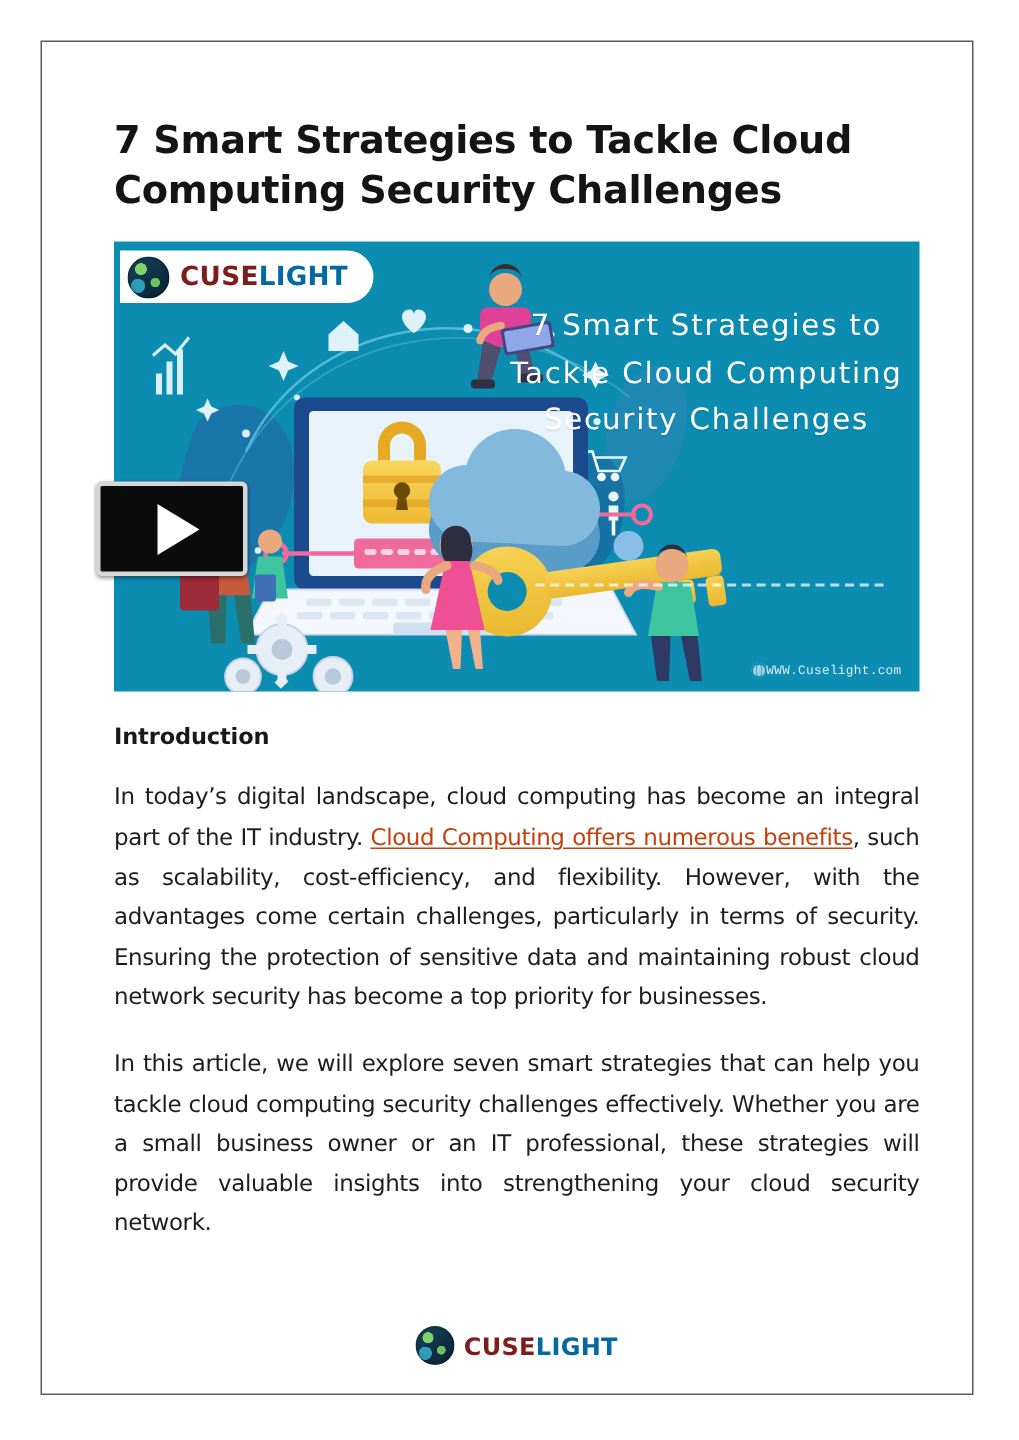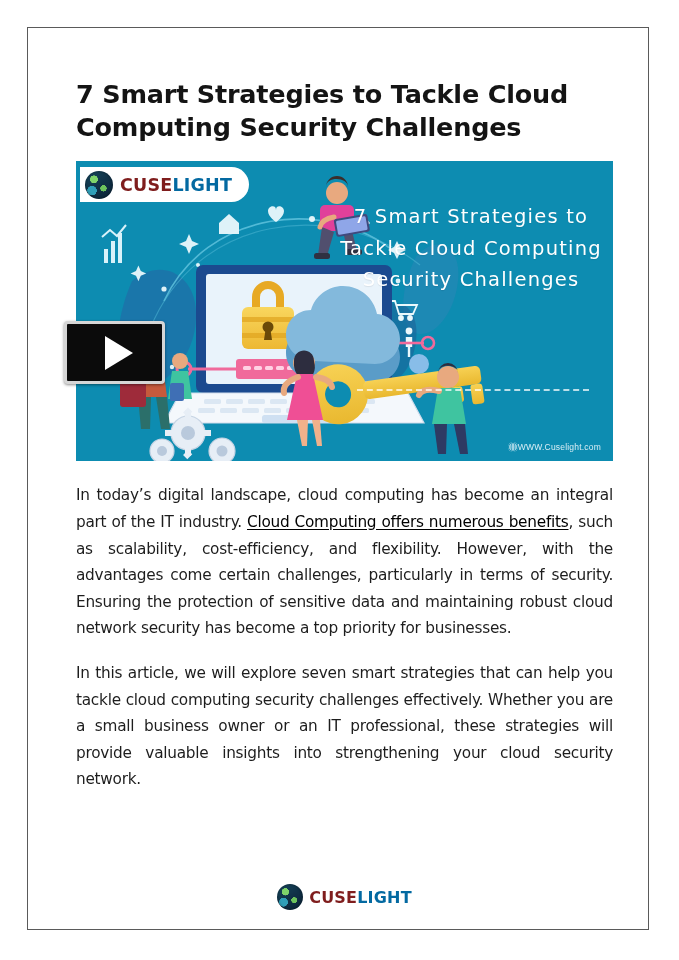--- a/index.html
+++ b/index.html
@@ -133,21 +133,21 @@
     position: absolute;
     right: 12px;
     bottom: 9px;
     display: flex;
     align-items: flex-start;
     gap: 0;
     z-index: 6;
     color: #d9eef5;
     font-size: 8.5px;
     letter-spacing: .2px;
-    font-family: Liberation Sans, sans-serif;
+    font-family: Liberation Mono, monospace;
   }
   .wm-globe {
     width: 10px; height: 10px; border-radius: 50%;
     background: #9fd3e4;
     position: relative;
     flex: none;
   }
   .wm-globe::before, .wm-globe::after {
     content: ""; position: absolute; inset: 0;
     border-radius: 50%;
@@ -196,21 +196,21 @@
     font-family: "DejaVu Sans", sans-serif;
     font-size: 15.3px;
     line-height: 1.74;
     color: #1d1d1d;
     text-align: justify;
     margin: 0 0 18px 0;
     letter-spacing: -0.25px;
   }
   .body-para:last-of-type { margin-bottom: 12px; }
   .inline-link {
-    color: #000000;
+    color: #c2410c;
     text-decoration: underline;
     text-underline-offset: 2px;
   }
 
   
   #footer-logo {
     position: absolute;
     left: 0;
     top: 806px;
     width: 537px;
@@ -441,20 +441,21 @@
           <span class="wm-globe"></span>
           <span>WWW.Cuselight.com</span>
         </div>
       </div>
 
       <div id="play-overlay">
         <div id="play-triangle"></div>
       </div>
     </div>
 
+    <h2 id="section-heading">Introduction</h2>
 
     <p class="body-para"><span>In today’s digital landscape, cloud computing has become an integral part of the IT industry. </span><a class="inline-link" href="#">Cloud Computing offers numerous benefits</a><span>, such as scalability, cost-efficiency, and flexibility. However, with the advantages come certain challenges, particularly in terms of security. Ensuring the protection of sensitive data and maintaining robust cloud network security has become a top priority for businesses.</span></p>
 
     <p class="body-para">In this article, we will explore seven smart strategies that can help you tackle cloud computing security challenges effectively. Whether you are a small business owner or an IT professional, these strategies will provide valuable insights into strengthening your cloud security network.</p>
 
     <div id="footer-logo">
       <span class="logo-globe"></span>
       <span class="logo-word"><span class="logo-cuse">CUSE</span><span class="logo-light">LIGHT</span></span>
     </div>
 

